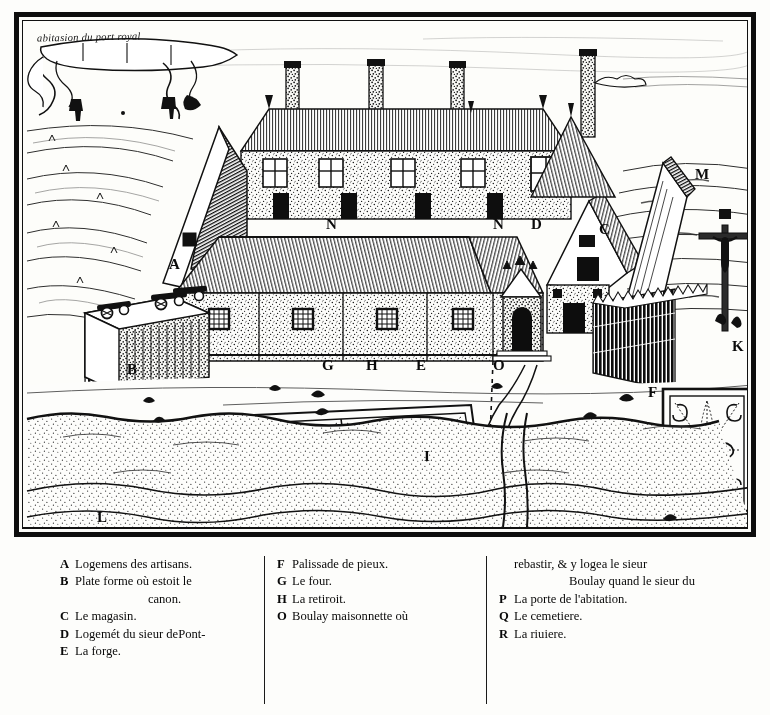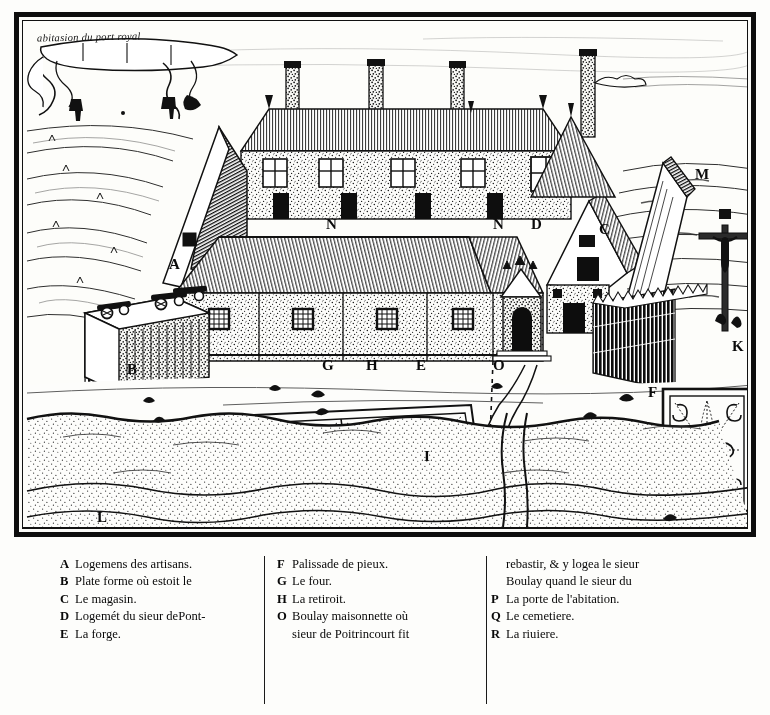--- a/index.html
+++ b/index.html
@@ -33,30 +33,30 @@
     display:flex;
     box-sizing:border-box;
     font-size:12.6px;
     line-height:1.34;
     color:#090909;
   }
   .legend-col{position:relative;box-sizing:border-box;}
   .legend-col.c1{width:250px;padding:0 10px 0 46px;}
   .legend-col.c2{width:222px;padding:0 6px 0 12px;
      border-left:1.4px solid #1a1a1a;}
-  .legend-col.c3{width:270px;padding:0 6px 0 4px;
+  .legend-col.c3{width:270px;padding:0 6px 0 12px;
      border-left:1.4px solid #1a1a1a;}
   .legend-entry{display:flex;margin-bottom:0.5px;}
   .legend-key{
     width:15px;flex:0 0 15px;font-weight:700;
     font-family:"Liberation Serif",serif;
   }
   .legend-key.blank{visibility:hidden;}
   .legend-text{flex:1;font-family:Liberation Serif, serif;}
-  .legend-cont{padding-left:15px;}
+  .legend-cont{padding-left:15px;text-align:center;}
 
   
   .lbl{
     position:absolute;
     font-family:"Liberation Serif",serif;
     font-weight:700;
     font-size:15px;
     color:#0b0b0b;
     line-height:1;
     letter-spacing:.4px;
@@ -593,20 +593,23 @@
   <div class="legend">
     <div class="legend-col c1">
         <div class="legend-entry">
           <span class="legend-key">A</span>
           <span class="legend-text">Logemens des artisans.</span>
         </div>
         <div class="legend-entry">
           <span class="legend-key">B</span>
           <span class="legend-text">Plate forme  où  estoit le</span>
         </div>
+        <div class="legend-entry legend-cont">
+          <span class="legend-text">canon.</span>
+        </div>
         <div class="legend-entry">
           <span class="legend-key">C</span>
           <span class="legend-text">Le magasin.</span>
         </div>
         <div class="legend-entry">
           <span class="legend-key">D</span>
           <span class="legend-text">Logemét du sieur dePont-</span>
         </div>
         <div class="legend-entry">
           <span class="legend-key">E</span>
@@ -623,23 +626,20 @@
           <span class="legend-text">Le four.</span>
         </div>
         <div class="legend-entry">
           <span class="legend-key">H</span>
           <span class="legend-text">La retiroit.</span>
         </div>
         <div class="legend-entry">
           <span class="legend-key">O</span>
           <span class="legend-text">Boulay  maisonnette  où</span>
         </div>
-        <div class="legend-entry legend-cont">
-          <span class="legend-text">sieur de  Poitrincourt fit</span>
-        </div>
       </div>
     <div class="legend-col c3">
         <div class="legend-entry">
           <span class="legend-key blank">·</span>
           <span class="legend-text">rebastir, &amp; y logea le sieur</span>
         </div>
         <div class="legend-entry legend-cont">
           <span class="legend-text">Boulay  quand  le sieur  du</span>
         </div>
         <div class="legend-entry">

